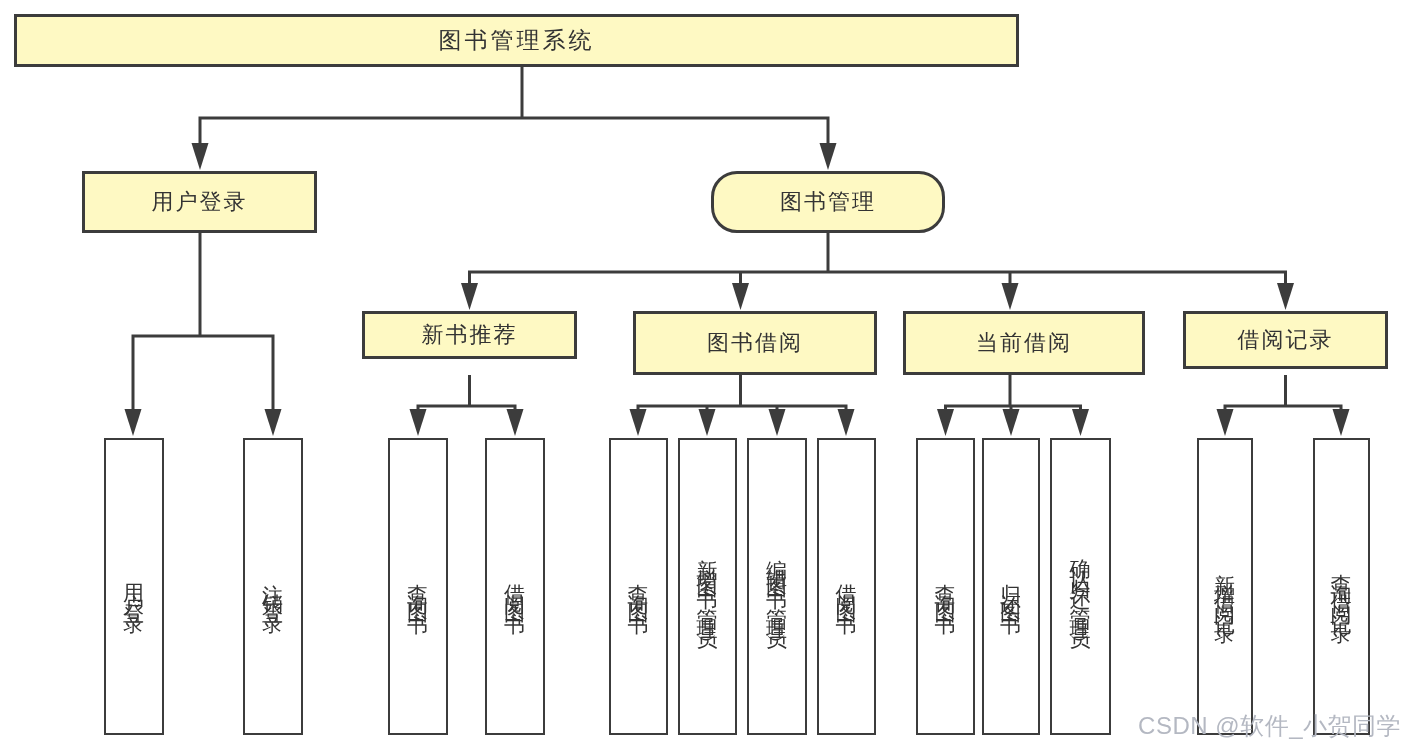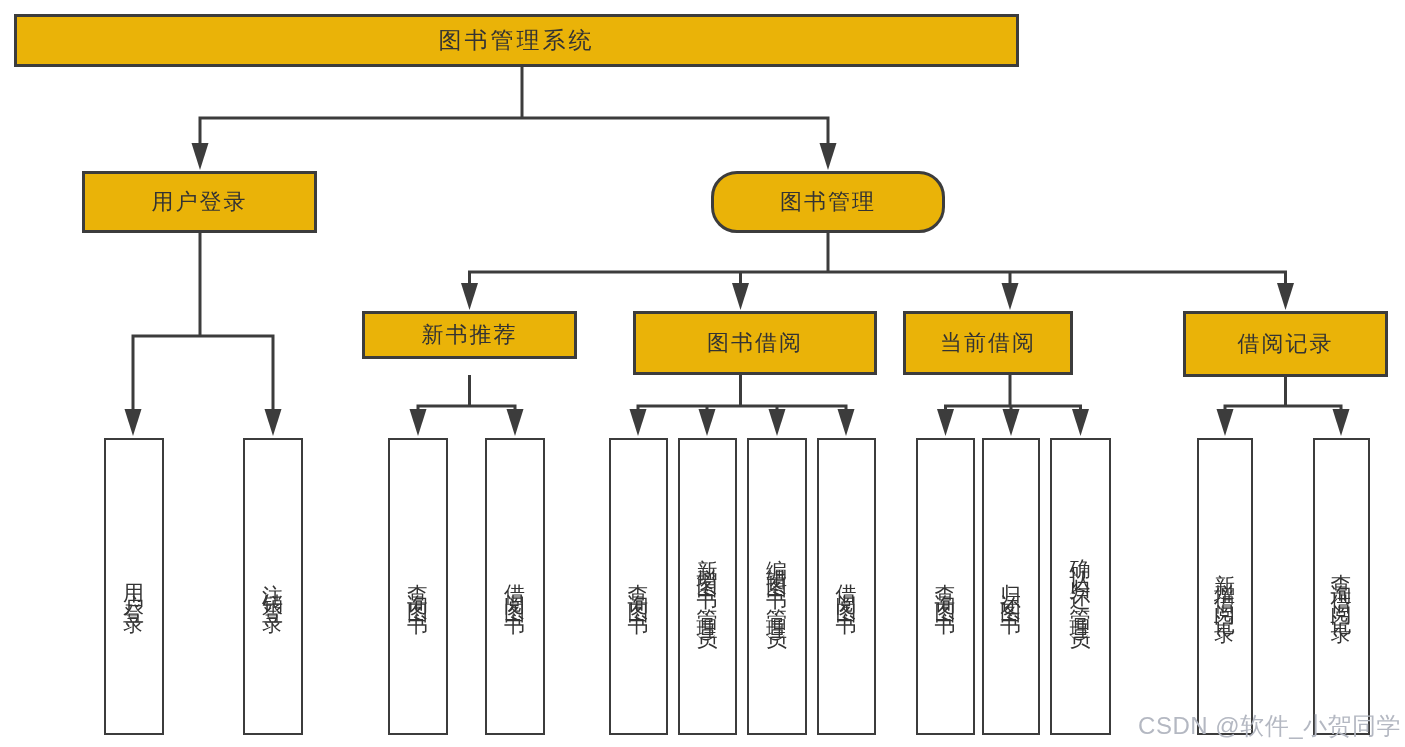--- a/index.html
+++ b/index.html
@@ -16,21 +16,21 @@
     font-family:"Liberation Sans", sans-serif;
     color:var(--text);
     overflow:hidden;
   }
   svg.connectors{position:absolute;left:0;top:0;width:1405px;height:747px;color:var(--line);}
   svg.connectors path{fill:none;stroke:currentColor;stroke-width:3;}
   svg.connectors polygon{fill:currentColor;stroke:none;}
   .node{
     position:absolute;
     box-sizing:border-box;
-    background:#eab308;
+    background:#fef9c3;
     border:3px solid var(--line);
     display:flex;align-items:center;justify-content:center;
     font-size:22px;letter-spacing:2px;
     white-space:nowrap;
   }
   .node.root{font-size:23px;letter-spacing:3px;}
   .leaf{
     position:absolute;
     box-sizing:border-box;
     background:#ffffff;
@@ -122,22 +122,22 @@
     </g>
   </svg>
 
   <div class="node root" style="left:14px;top:14px;width:1005px;height:53px;">图书管理系统</div>
 
   <div class="node" style="left:82px;top:171px;width:235px;height:62px;">用户登录</div>
   <div class="node" style="left:711px;top:171px;width:234px;height:62px;border-radius:26px;">图书管理</div>
 
   <div class="node" style="left:362px;top:311px;width:215px;height:48px;">新书推荐</div>
   <div class="node" style="left:633px;top:311px;width:244px;height:64px;">图书借阅</div>
-  <div class="node" style="left:903px;top:311px;width:170px;height:64px;">当前借阅</div>
-  <div class="node" style="left:1183px;top:311px;width:205px;height:66px;">借阅记录</div>
+  <div class="node" style="left:903px;top:311px;width:242px;height:64px;">当前借阅</div>
+  <div class="node" style="left:1183px;top:311px;width:205px;height:58px;">借阅记录</div>
 
   <div class="leaf" style="left:104px;width:60px;">
     <span class="vtext">用户登录</span>
   </div>
   <div class="leaf" style="left:243px;width:60px;">
     <span class="vtext">注销登录</span>
   </div>
 
   <div class="leaf" style="left:388px;width:60px;">
     <span class="vtext">查询图书</span>

